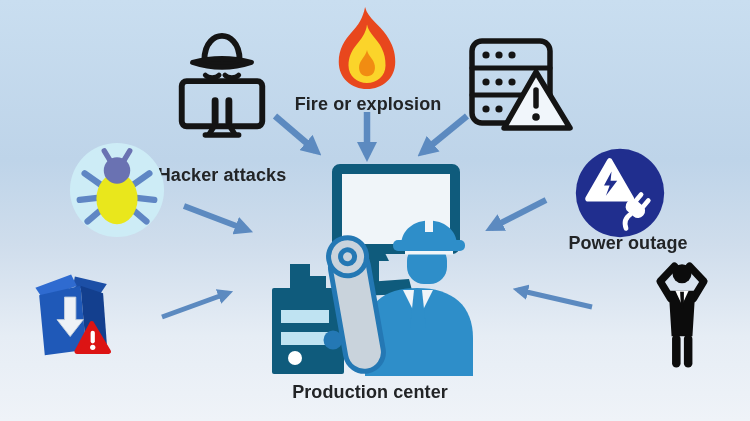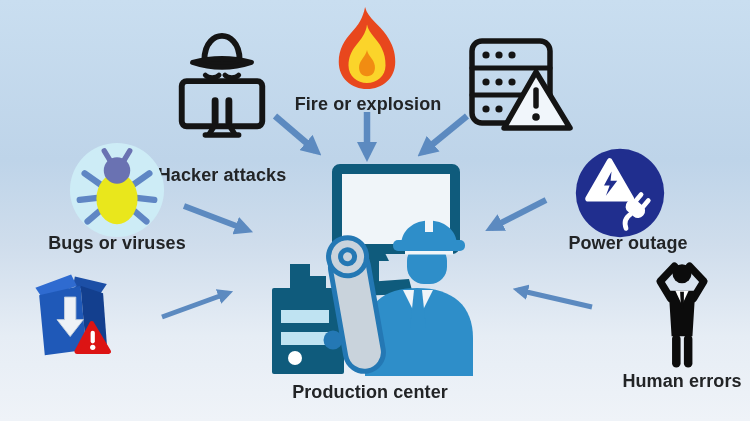--- a/index.html
+++ b/index.html
@@ -107,21 +107,20 @@
           <path d="M30,58 L12,60"></path>
           <path d="M34,70 L20,82"></path>
         <path d="M66,45 L83,33"></path>
           <path d="M70,58 L88,60"></path>
           <path d="M66,70 L80,82"></path>
       </g>
       <ellipse cx="50" cy="59" rx="21" ry="26" fill="#e9e71c"></ellipse>
       <circle cx="50" cy="30" r="13.5" fill="#6a72b2"></circle>
     </svg>
   </div>
-  <div class="label" style="left:117px;top:233px;">Bugs or viruses</div>
 
   <div class="node" style="left:573px;top:146px;">
     <svg width="94" height="94" viewBox="0 0 100 100">
       <circle cx="50" cy="50" r="47" fill="#202e8e"></circle>
       <path d="M39,16 L62,56 L16,56 Z" fill="#ffffff" stroke="#ffffff" stroke-width="6" stroke-linejoin="round"></path>
       <path d="M41,27 L33,42 L39,42 L35,53 L47,37 L40,37 Z" fill="#202e8e"></path>
       <g transform="rotate(40 66 67)" fill="#ffffff" stroke="#ffffff">
         <line x1="61" y1="51" x2="61" y2="60" stroke-width="5" stroke-linecap="round"></line>
         <line x1="71" y1="51" x2="71" y2="60" stroke-width="5" stroke-linecap="round"></line>
         <rect x="55" y="59" width="22" height="15" rx="7" stroke="none"></rect>
@@ -151,21 +150,20 @@
         <path d="M26,40 L15,22 L30,6" fill="none" stroke="#0c0c0c" stroke-width="8" stroke-linecap="round" stroke-linejoin="round"></path>
         <path d="M50,40 L61,22 L46,6" fill="none" stroke="#0c0c0c" stroke-width="8" stroke-linecap="round" stroke-linejoin="round"></path>
         <path d="M24,32 L52,32 L49,80 L27,80 Z"></path>
         <polygon points="31,32 45,32 38,47" fill="#ffffff"></polygon>
         <polygon points="36,33 40,33 40,51 37,51" fill="#0c0c0c"></polygon>
         <rect x="27.5" y="78" width="9" height="35" rx="4.5"></rect>
         <rect x="40" y="78" width="9" height="35" rx="4.5"></rect>
       </g>
     </svg>
   </div>
-  <div class="label" style="left:682px;top:371px;">Human errors</div>
 
   <div class="node" style="left:265px;top:164px;">
     <svg width="215" height="212" viewBox="0 0 215 212">
 
       <g>
         <rect x="72" y="5" width="118" height="80" rx="3" fill="#f0f5f9" stroke="#0f5b7c" stroke-width="10"></rect>
         <polygon points="96,85 118,85 124,97 88,97" fill="#0f5b7c"></polygon>
         <rect x="98" y="97" width="16" height="22" fill="#0f5b7c"></rect>
         <polygon points="88,119 144,115 148,130 88,132" fill="#0f5b7c"></polygon>
       </g>

